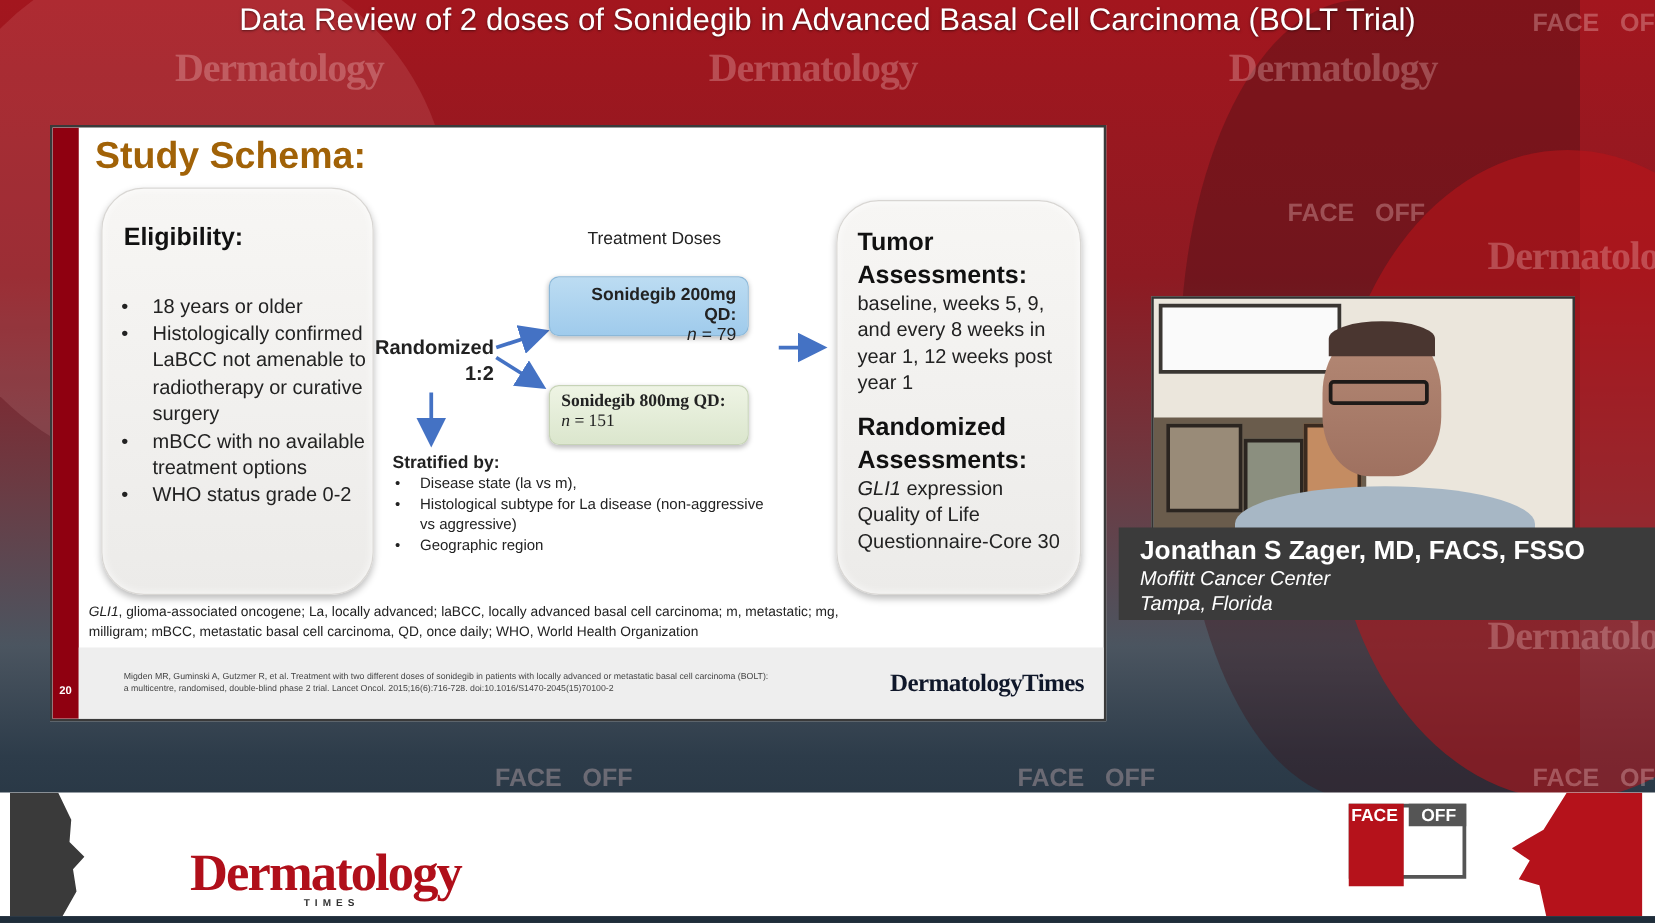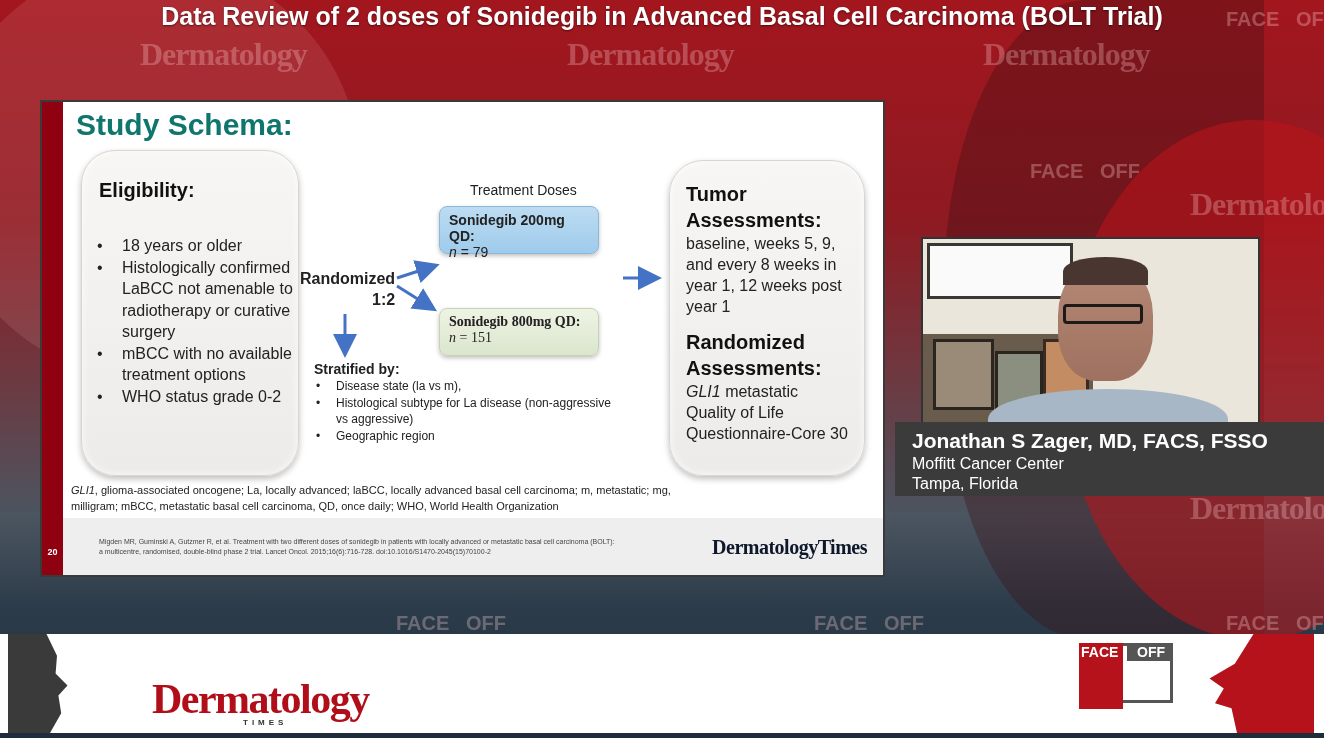--- a/index.html
+++ b/index.html
@@ -12,49 +12,49 @@
   .bg .blob2 { position:absolute; right:-120px; top:120px; width:380px; height:520px; border-radius:50%;
         background:rgba(190,20,25,0.55); }
   .bg .dark { position:absolute; right:60px; top:0; width:320px; height:640px;
         background:rgba(60,15,20,0.35); border-radius:45% 0 0 45%; }
   .wm { position:absolute; font-family:"Liberation Serif", serif; font-weight:bold; font-size:32px;
         color:rgba(255,220,220,0.28); letter-spacing:-1px; white-space:nowrap; }
   .wm-face { position:absolute; font-family:"Liberation Sans", sans-serif; font-weight:bold; font-size:20px;
         color:rgba(255,220,220,0.3); white-space:nowrap; }
 
   .title { position:absolute; left:0; top:0; width:1324px; text-align:center; top:2px;
-           color:#fff; font-weight:bold; font-size:25px; text-shadow:0 1px 2px rgba(0,0,0,0.5); }
+           color:#fff; font-weight:normal; font-size:25px; text-shadow:0 1px 2px rgba(0,0,0,0.5); }
 
   
   .slide { position:absolute; left:40px; top:100px; width:845px; height:477px;
            background:#fff; border:2px solid #3a3a3a; box-sizing:border-box; overflow:hidden; }
   .slide .redbar { position:absolute; left:0; top:0; width:21px; height:100%; background:#8f0010; }
   .slide .pagenum { position:absolute; left:0; bottom:18px; width:21px; text-align:center; color:#fff;
            font-size:9px; font-weight:bold; }
-  .slide-title { position:absolute; left:34px; top:6px; font-size:30px; font-weight:bold; color:#0f766e; }
+  .slide-title { position:absolute; left:34px; top:6px; font-size:30px; font-weight:bold; color:#a16207; }
   .card { position:absolute; background:linear-gradient(180deg,#f7f6f4 0%, #ecebe9 100%);
           border:1px solid #d8d6d3; border-radius:34px;
           box-shadow: 0 3px 6px rgba(0,0,0,0.25), inset 0 0 8px rgba(255,255,255,0.8); }
   .elig { left:39px; top:48px; width:216px; height:324px; }
   .elig h3 { margin:0; position:absolute; left:17px; top:28px; font-size:20px; font-weight:bold; color:#111; }
   .elig ul { position:absolute; left:12px; top:84px; margin:0; padding:0; list-style:none; width:200px; }
   .elig li { position:relative; padding-left:28px; font-size:16px; line-height:21.5px; color:#222; }
   .elig li::before { content:"•"; position:absolute; left:3px; top:0; }
 
   .assess { left:627px; top:58px; width:194px; height:314px; }
   .assess .h { font-size:20px; font-weight:bold; color:#111; line-height:26px; }
   .assess .t { font-size:16px; color:#222; line-height:21px; }
   .assess .inner { position:absolute; left:16px; top:20px; width:172px; }
   .assess .gap { height:12px; }
 
   .td-label { position:absolute; left:428px; top:80px; font-size:14px; font-weight:normal; color:#222; }
   .dose { position:absolute; width:160px; height:48px; border-radius:8px; box-sizing:border-box;
           padding:5px 9px; font-size:14px; color:#222; box-shadow:0 2px 4px rgba(0,0,0,0.25); }
   .dose .d1 { font-weight:bold; }
-  .dose.blue { left:397px; top:104px; background:linear-gradient(180deg,#bcdcf2,#9fcbec); border:1px solid #8cb8d8; }
+  .dose.blue { left:397px; top:119px; background:linear-gradient(180deg,#bcdcf2,#9fcbec); border:1px solid #8cb8d8;text-align:right; }
   .dose.green { left:397px; top:206px; background:linear-gradient(180deg,#eef4e4,#dbe6cd); border:1px solid #c6d3b6;font-family:Liberation Serif, serif; }
   .dose i { font-style:italic; }
 
   .rand { position:absolute; left:258px; top:166px; font-size:16px; font-weight:bold; color:#222; text-align:right; line-height:21px; }
   .strat { position:absolute; left:272px; top:259px; width:300px; }
   .strat .h { font-size:14px; font-weight:bold; color:#222; }
   .strat ul { margin:1px 0 0 0; padding:0; list-style:none; }
   .strat li { position:relative; padding-left:22px; font-size:12px; line-height:16.5px; color:#222; }
   .strat li::before { content:"•"; position:absolute; left:2px; }
 
@@ -73,21 +73,21 @@
   .cam .frame3 { position:absolute; left:120px; top:100px; width:40px; height:60px; background:#c48c62; border:3px solid #3a2a1f; }
   .cam .pic { position:absolute; left:4px; top:4px; width:140px; height:50px; background:#fafafa; border:3px solid #3a3632; }
   .cam .head { position:absolute; left:135px; top:22px; width:95px; height:120px; border-radius:45% 45% 40% 40%;
                background:linear-gradient(180deg,#b58a76,#9f7160); }
   .cam .hair { position:absolute; left:140px; top:18px; width:85px; height:28px; border-radius:50% 50% 0 0; background:#4a3630; }
   .cam .glasses { position:absolute; left:140px; top:65px; width:80px; height:20px; border:3px solid #1e1a18; border-radius:4px; box-sizing:border-box; }
   .cam .body { position:absolute; left:65px; top:150px; width:240px; height:60px; border-radius:50% 50% 0 0; background:#a7b7c5; }
 
   .namecard { position:absolute; left:895px; top:422px; width:453px; height:74px; background:#3b3b3b; }
   .namecard .n { position:absolute; left:17px; top:7px; font-size:21px; font-weight:bold; color:#fff; }
-  .namecard .o { position:absolute; left:17px; top:32px; font-size:16px; color:#fff; line-height:20px; }
+  .namecard .o { position:absolute; left:17px; top:32px; font-size:16px; font-style:italic; color:#fff; line-height:20px; }
 
   
   .banner { position:absolute; left:0; top:634px; width:1324px; height:99px; background:#fff; }
   .banner .sil-dark { position:absolute; left:8px; top:0; width:70px; height:99px; background:#3a3a3a;
          clip-path: polygon(0 0, 55% 0, 70% 22%, 68% 40%, 85% 52%, 72% 62%, 76% 80%, 60% 100%, 0 100%); }
   .banner .sil-red { position:absolute; right:10px; top:0; width:110px; height:99px; background:#b5121b;
          clip-path: polygon(45% 0, 100% 0, 100% 100%, 30% 100%, 25% 75%, 10% 70%, 18% 55%, 5% 45%, 28% 30%); }
   .bn-logo { position:absolute; left:152px; top:44px; font-family:"Liberation Serif", serif; font-weight:bold;
          font-size:42px; color:#b00f1a; letter-spacing:-1.5px; line-height:42px; }
   .bn-times { position:absolute; left:243px; top:84px; font-size:8px; letter-spacing:4px; color:#333; font-weight:bold; }
@@ -171,21 +171,21 @@
       <li>Geographic region</li>
     </ul>
   </div>
 
   <div class="card assess">
     <div class="inner">
       <div class="h"><span>Tumor</span><br><span>Assessments:</span></div>
       <div class="t">baseline, weeks 5, 9, and every 8 weeks in year 1, 12 weeks post year 1</div>
       <div class="gap"></div>
       <div class="h"><span>Randomized</span><br><span>Assessments:</span></div>
-      <div class="t"><i>GLI1</i><span> metastatic</span></div>
+      <div class="t"><i>GLI1</i><span> expression</span></div>
       <div class="t">Quality of Life</div>
       <div class="t">Questionnaire-Core 30</div>
     </div>
   </div>
 
   <div class="footnote"><i>GLI1</i><span>, glioma-associated oncogene; La, locally advanced; laBCC, locally advanced basal cell carcinoma; m, metastatic; mg, milligram;  mBCC, metastatic basal cell carcinoma, QD, once daily; WHO, World Health Organization</span></div>
 
   <div class="refbar">
     <div class="ref">Migden MR, Guminski A, Gutzmer R, et al. Treatment with two different doses of sonidegib in patients with locally advanced or metastatic basal cell carcinoma (BOLT): a multicentre, randomised, double-blind phase 2 trial. Lancet Oncol. 2015;16(6):716-728. doi:10.1016/S1470-2045(15)70100-2</div>
     <div class="dtlogo">DermatologyTimes</div>

